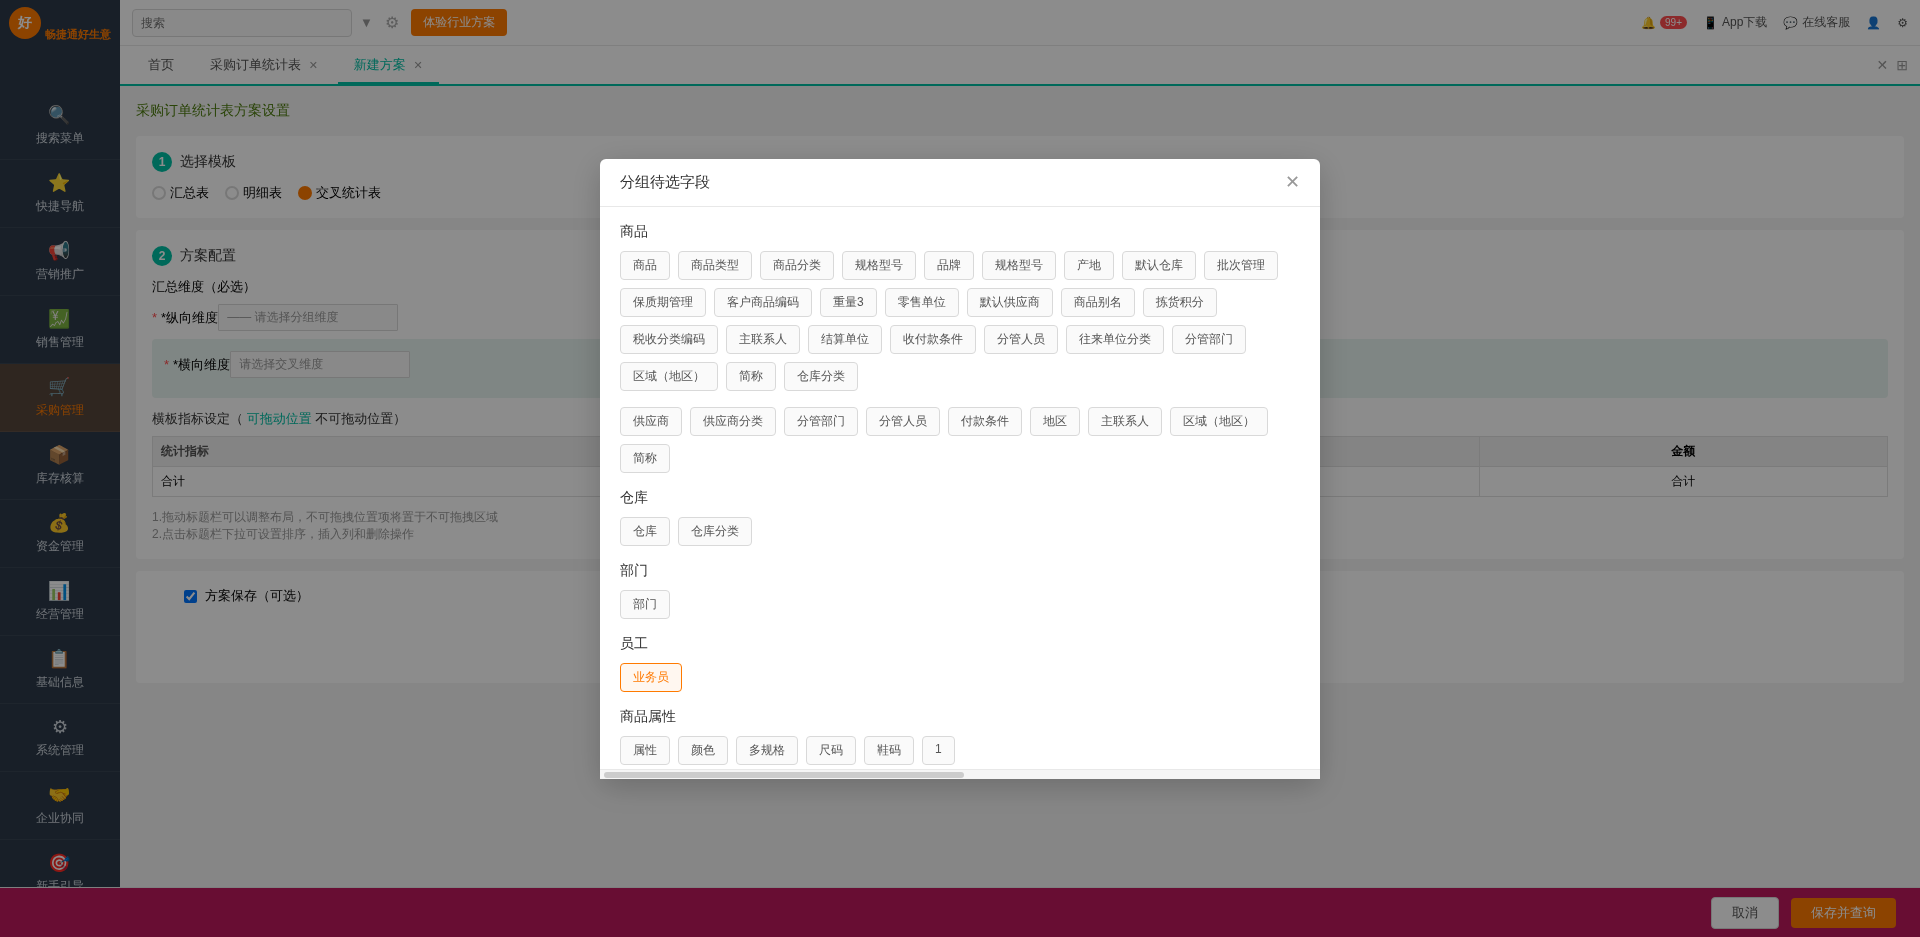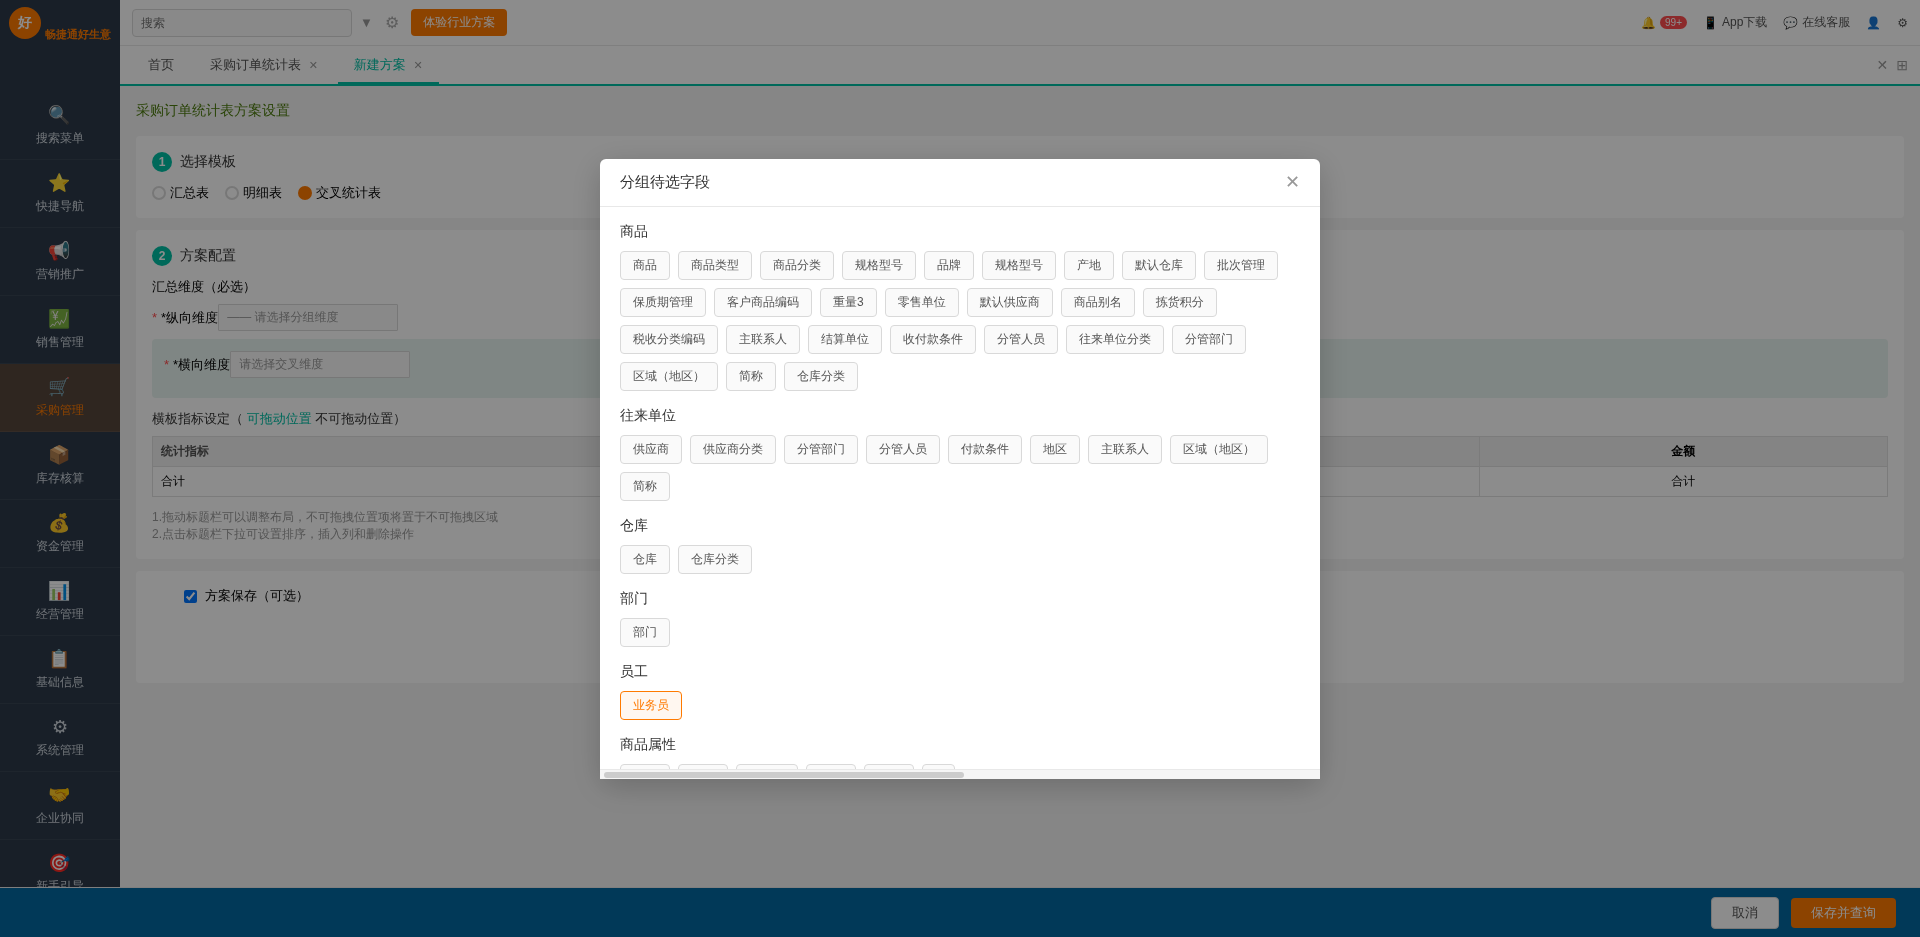--- a/index.html
+++ b/index.html
@@ -189,21 +189,21 @@
       font-size: 12px;
       min-width: 180px;
       background: #fafafa;
     }
 
     
     .bottom-bar {
       position: fixed;
       bottom: 0; left: 0; right: 0;
       height: 50px;
-      background: #0369a1;
+      background: #be185d;
       border-top: 1px solid #e8e8e8;
       display: flex;
       align-items: center;
       justify-content: flex-end;
       padding: 0 24px;
       gap: 12px;
       z-index: 100;
     }
     .btn-cancel {
       padding: 6px 20px;
@@ -546,21 +546,20 @@
             <div class="field-tag">收付款条件</div>
             <div class="field-tag">分管人员</div>
             <div class="field-tag">往来单位分类</div>
             <div class="field-tag">分管部门</div>
             <div class="field-tag">区域（地区）</div>
             <div class="field-tag">简称</div>
             <div class="field-tag">仓库分类</div>
           </div>
         </div>
         <div class="field-section">
-          <div class="field-section-title">往来单位</div>
           <div class="field-tags">
             <div class="field-tag">供应商</div>
             <div class="field-tag">供应商分类</div>
             <div class="field-tag">分管部门</div>
             <div class="field-tag">分管人员</div>
             <div class="field-tag">付款条件</div>
             <div class="field-tag">地区</div>
             <div class="field-tag">主联系人</div>
             <div class="field-tag">区域（地区）</div>
             <div class="field-tag">简称</div>

